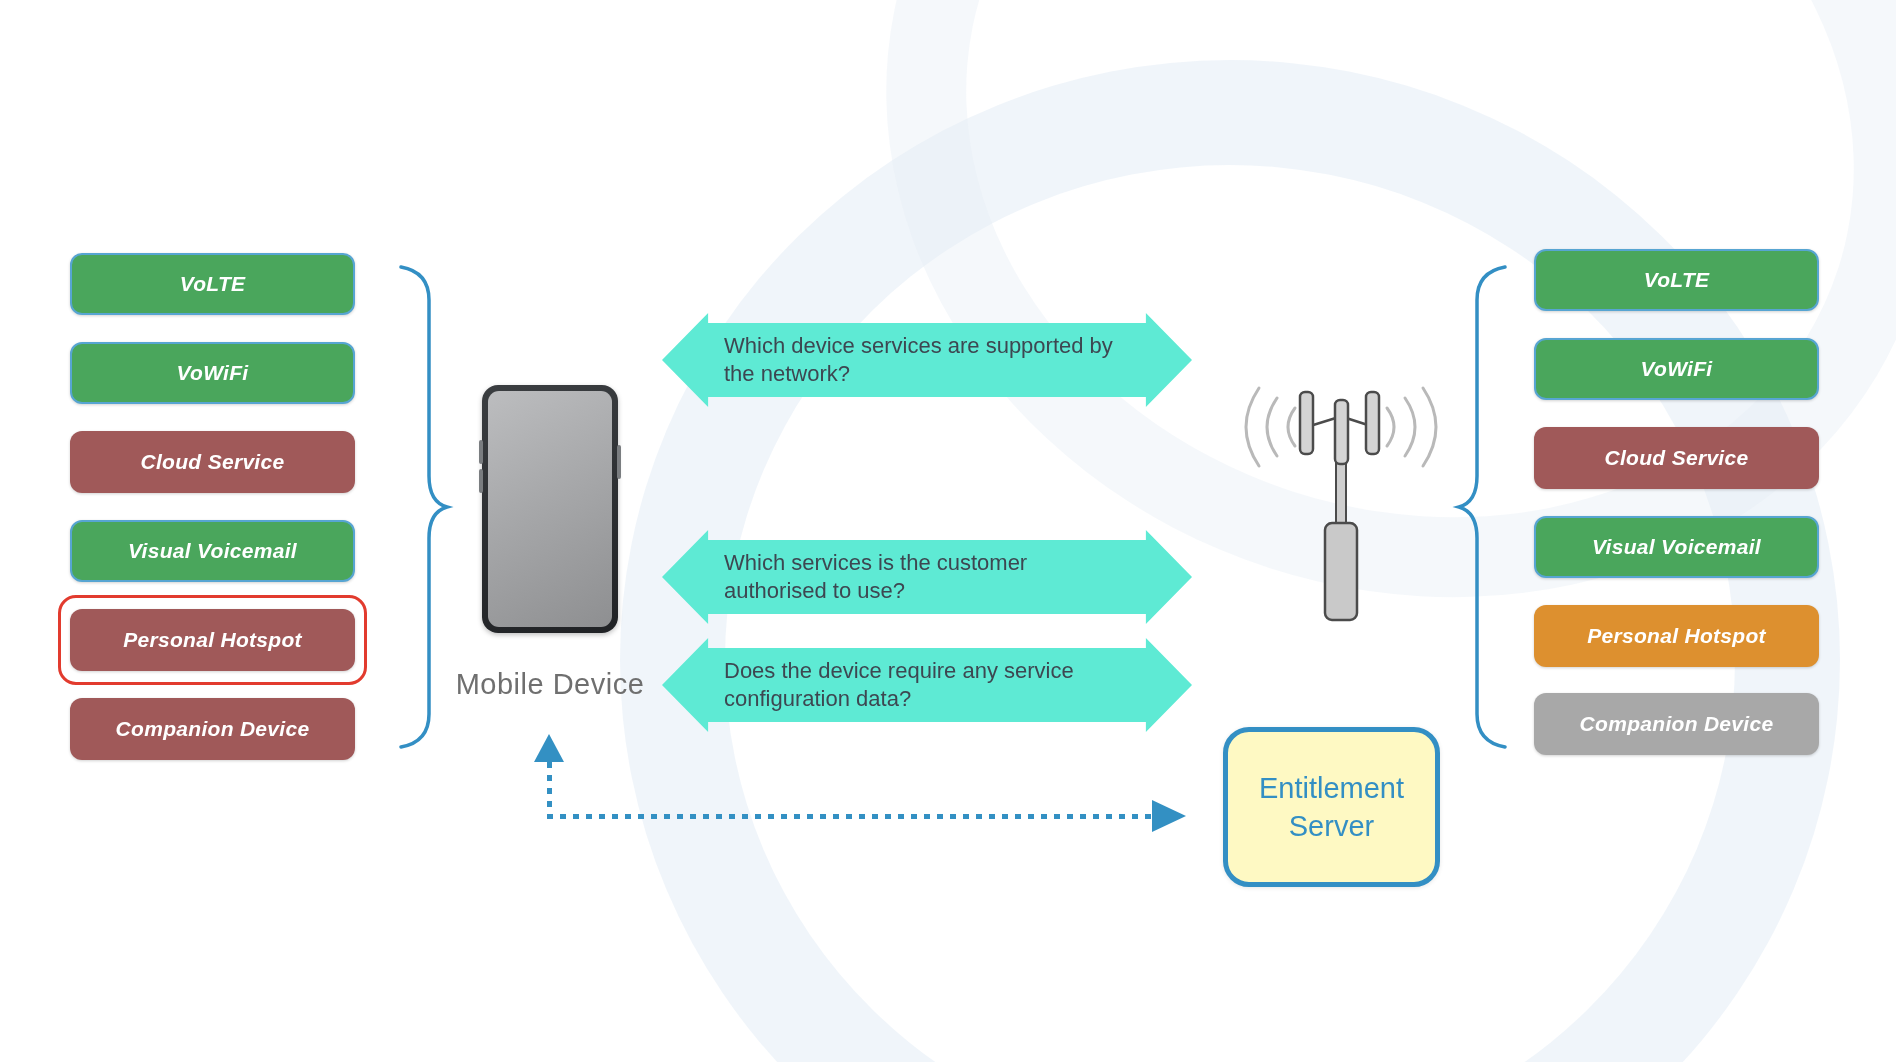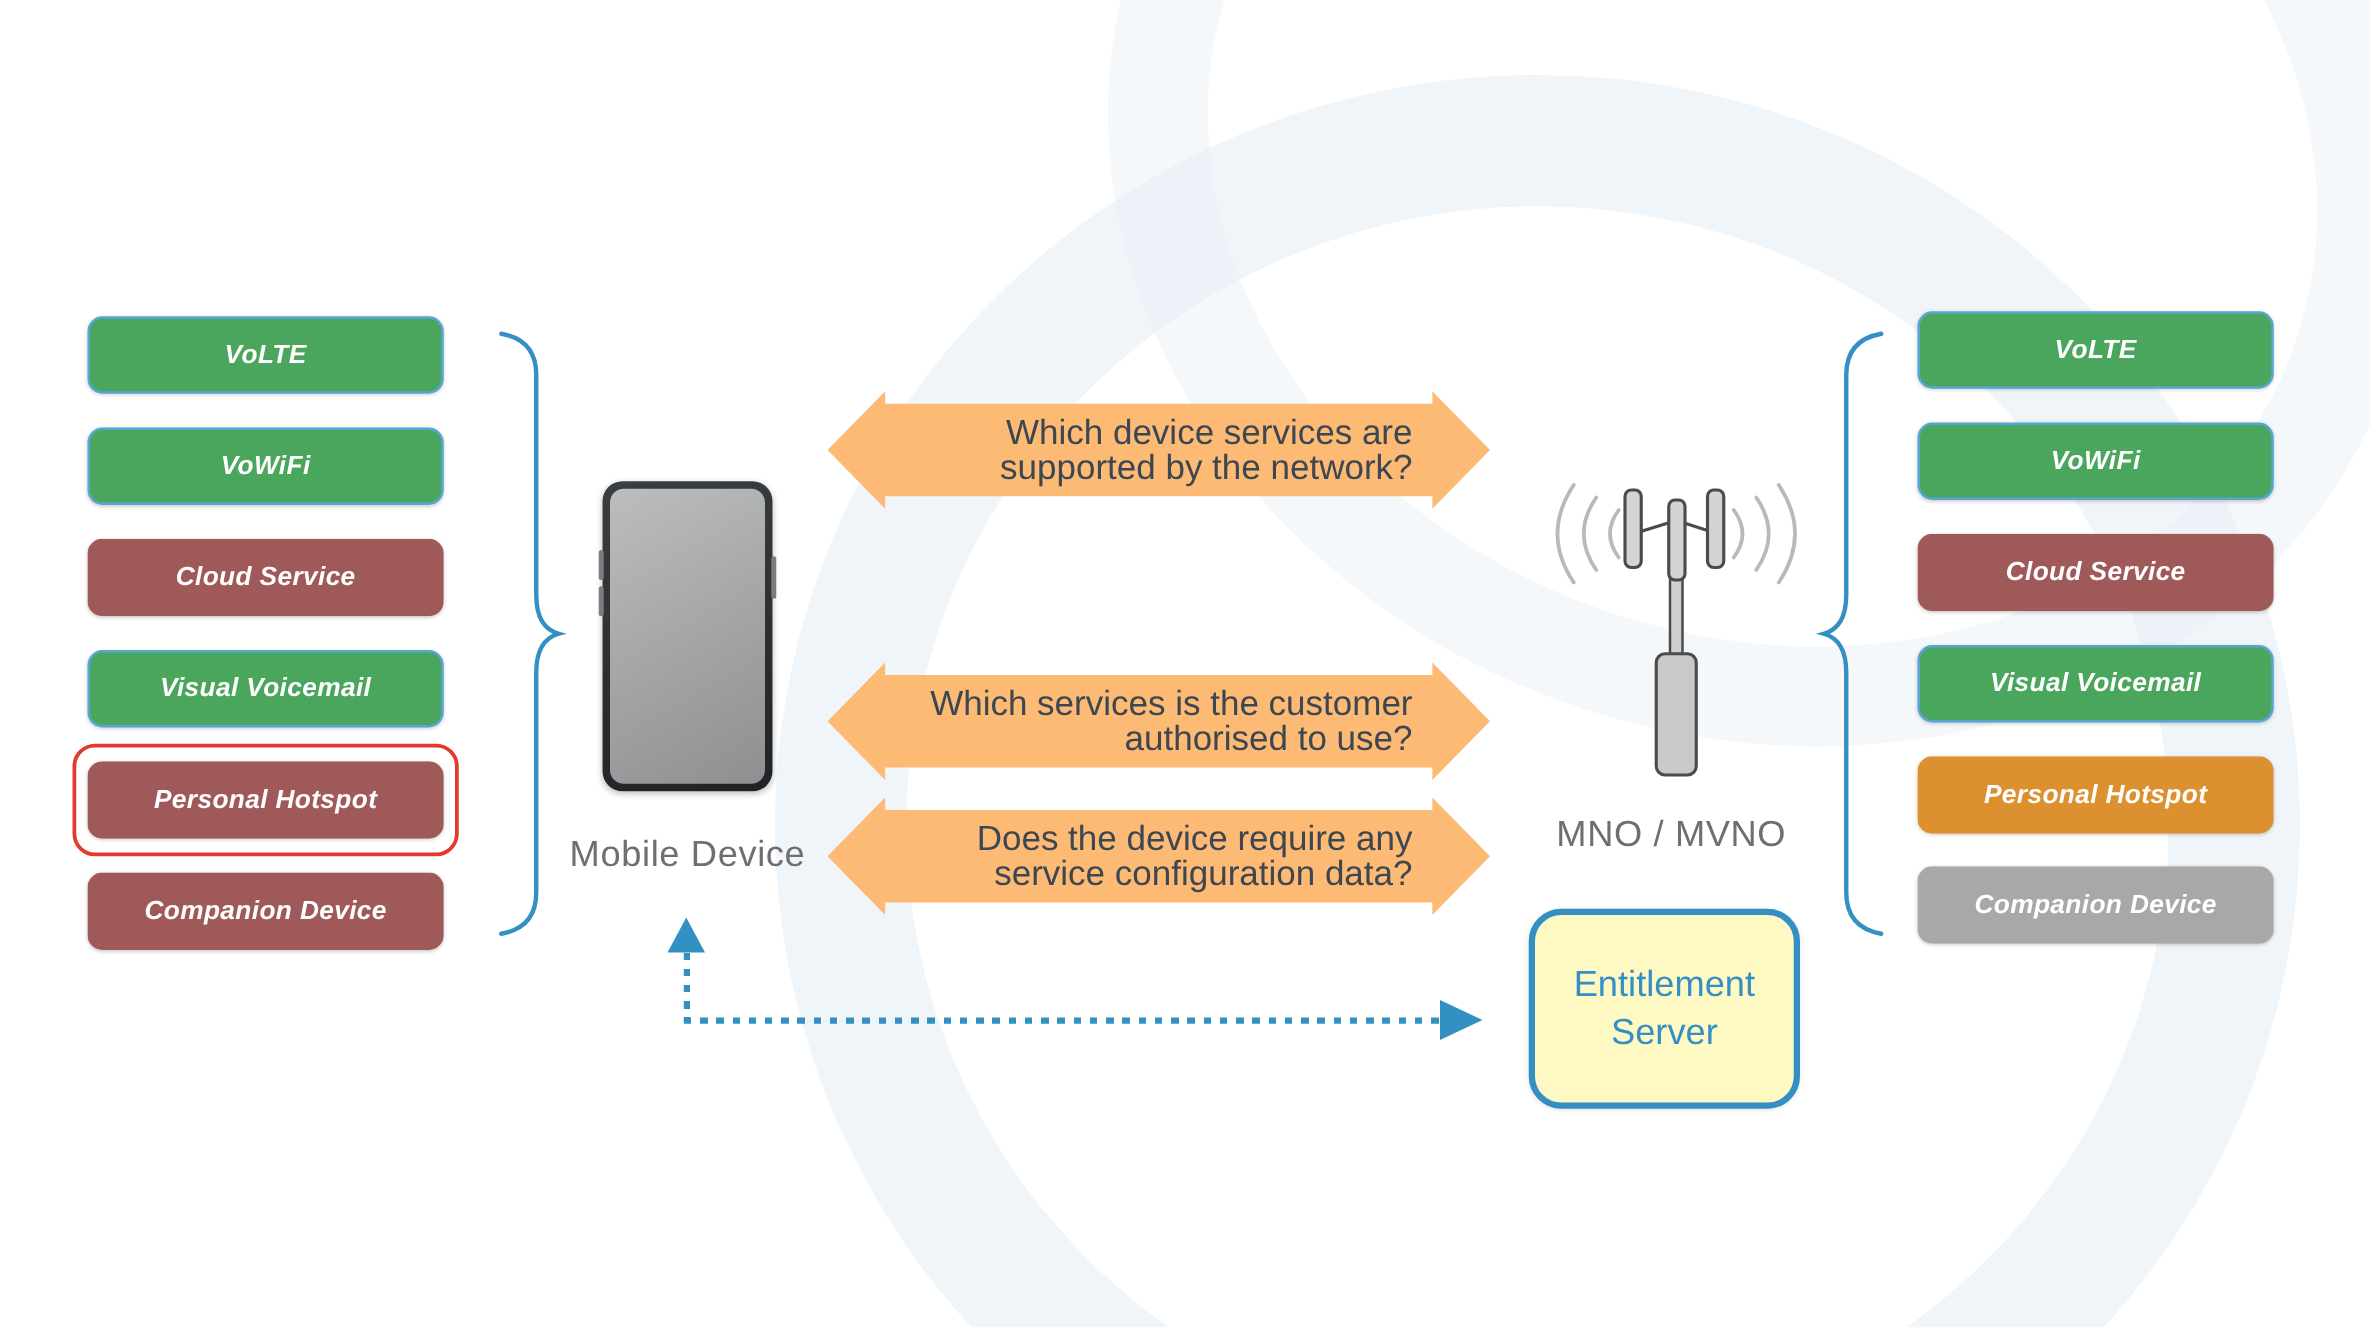--- a/index.html
+++ b/index.html
@@ -21,24 +21,24 @@
     border:2px solid transparent;box-sizing:border-box;font-style:italic;
   }
   .highlight-ring{
     position:absolute;border:3px solid #e23b2e;border-radius:18px;
     background:transparent;box-sizing:border-box;
   }
 
   
   .qarrow{
     position:absolute;left:662px;width:530px;height:94px;
-    background:#fdba74;
+    background:#5eead4;
     clip-path:polygon(0 50%, 8.7% 0, 8.7% 10.6%, 91.3% 10.6%, 91.3% 0, 100% 50%, 91.3% 100%, 91.3% 89.4%, 8.7% 89.4%, 8.7% 100%);
-    display:flex;align-items:center;justify-content:center;text-align:right;
-    color:#3d4751;font-size:28px;line-height:28px;padding:0 62px;box-sizing:border-box;
+    display:flex;align-items:center;justify-content:center;text-align:left;
+    color:#3d4751;font-size:22px;line-height:28px;padding:0 62px;box-sizing:border-box;
   }
 
   
   .phone{
     position:absolute;left:482px;top:385px;width:136px;height:248px;
     background:linear-gradient(165deg,#3b3e41,#202225);
     border-radius:16px;box-shadow:0 2px 5px rgba(0,0,0,0.25);
   }
   .phone .screen{
     position:absolute;left:6px;top:6px;right:6px;bottom:6px;border-radius:11px;
@@ -122,21 +122,20 @@
     <path d="M85,46 L114,37 M146,46 L118,37" fill="none" stroke="#4b4b4b" stroke-width="2.5"></path>
 
     <rect x="111" y="30" width="10" height="115" fill="#cfcfcf" stroke="#4b4b4b" stroke-width="2"></rect>
 
     <rect x="100" y="143" width="32" height="97" rx="7" fill="#c9c9c9" stroke="#4b4b4b" stroke-width="2.5"></rect>
 
     <rect x="75" y="12" width="13" height="62" rx="5" fill="#d4d4d4" stroke="#4b4b4b" stroke-width="2.5"></rect>
     <rect x="110" y="20" width="13" height="64" rx="5" fill="#d4d4d4" stroke="#4b4b4b" stroke-width="2.5"></rect>
     <rect x="141" y="12" width="13" height="62" rx="5" fill="#d4d4d4" stroke="#4b4b4b" stroke-width="2.5"></rect>
   </svg>
-  <div class="big-label" style="left:1192px;top:652px;width:290px;">MNO / MVNO</div>
 
   <svg style="left:1455px;top:264px;" width="58" height="486" viewBox="0 0 58 486">
     <path d="M50,3 Q22,8 22,36 L22,212 Q22,238 4,243 Q22,248 22,274 L22,450 Q22,478 50,483" fill="none" stroke="#338fc4" stroke-width="3.5" stroke-linecap="round"></path>
   </svg>
 
   <div class="svc" style="left: 1534px; top: 249px; background-color: rgb(74, 166, 92); border-color: rgb(87, 165, 210);">VoLTE</div>
   <div class="svc" style="left: 1534px; top: 338px; background-color: rgb(74, 166, 92); border-color: rgb(87, 165, 210);">VoWiFi</div>
   <div class="svc" style="left: 1534px; top: 427px; background-color: rgb(160, 89, 89);">Cloud Service</div>
   <div class="svc" style="left: 1534px; top: 516px; background-color: rgb(74, 166, 92); border-color: rgb(87, 165, 210);">Visual Voicemail</div>
   <div class="svc" style="left: 1534px; top: 605px; background-color: rgb(221, 144, 47);">Personal Hotspot</div>

